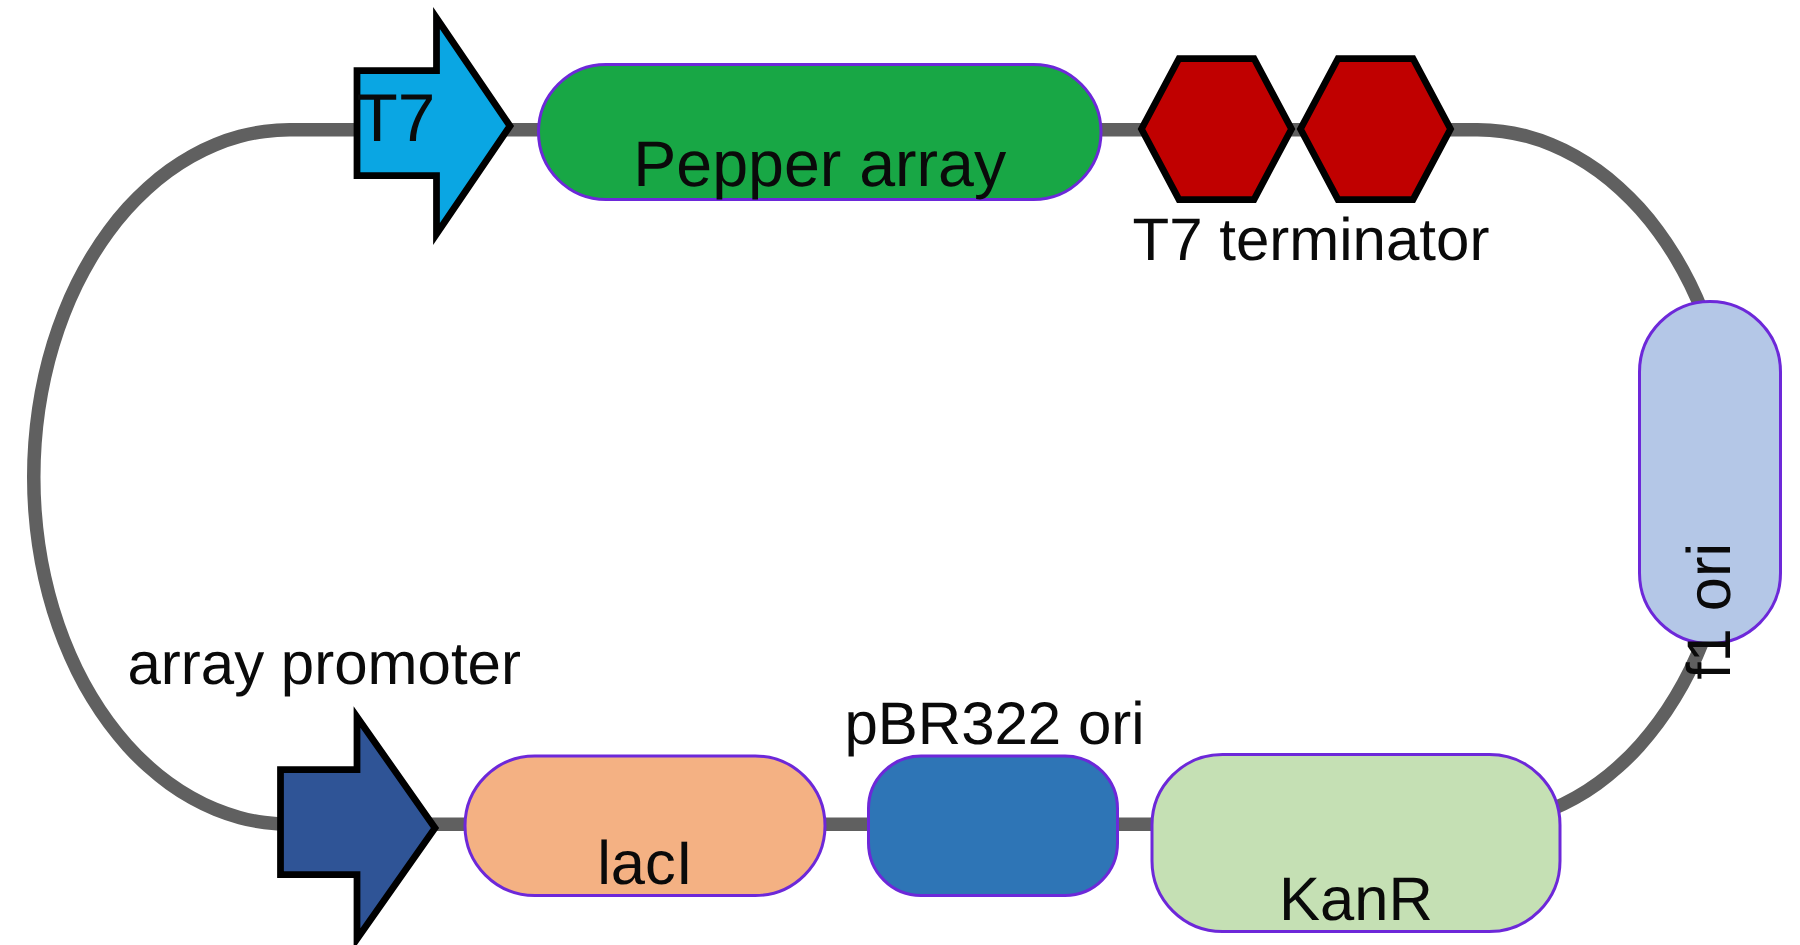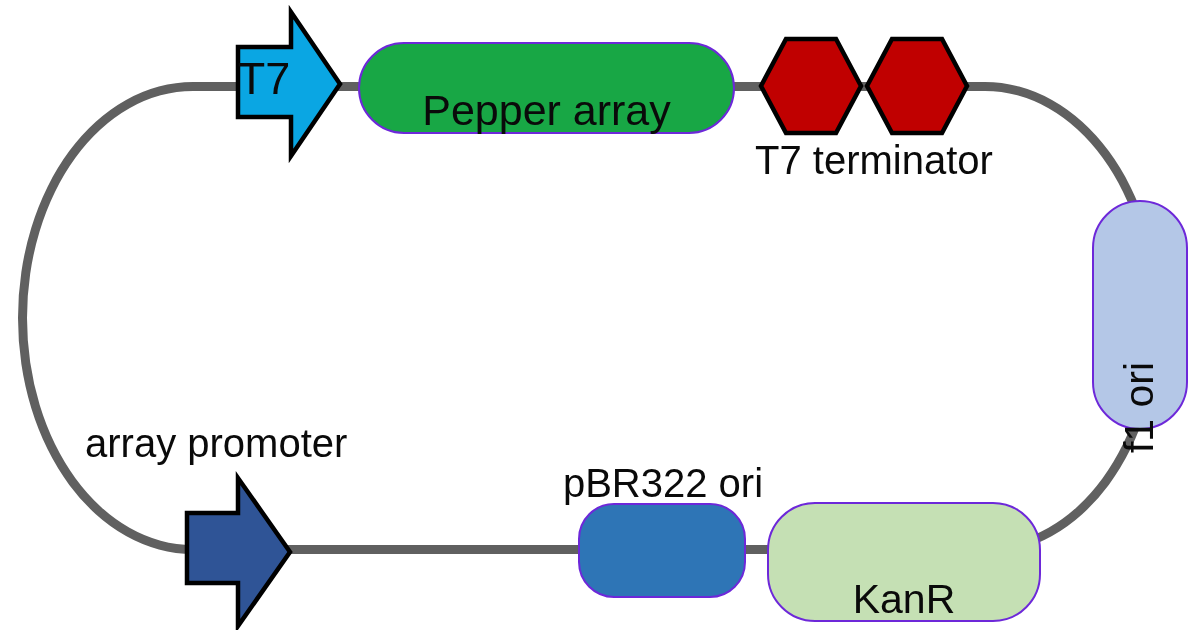--- a/index.html
+++ b/index.html
@@ -62,20 +62,23 @@
   <div class="box f1-box" style="background: rgb(180, 199, 231);">
     <span class="rot">f1 ori</span>
   </div>
 
 
   <div class="label lacip-label">array promoter</div>
   <svg class="feature-svg" style="left:180px; top:472px;" width="116" height="160" viewBox="0 0 116 160">
     <polygon points="7,41 58,41 58,6 110,80 58,154 58,111 7,111" stroke="#000" stroke-width="4.5" stroke-linejoin="miter" fill="#2f5496"></polygon>
   </svg>
 
+  <div class="box laci-box" style="background: rgb(244, 177, 131);">
+    <span>lacI</span>
+  </div>
 
   <div class="label pbr-label">pBR322 ori</div>
   <div class="box pbr-box" style="background: rgb(46, 117, 182);"></div>
 
   <div class="box kanr-box" style="background: rgb(197, 224, 180);">
     <span>KanR</span>
   </div>
 
 </div>
 

